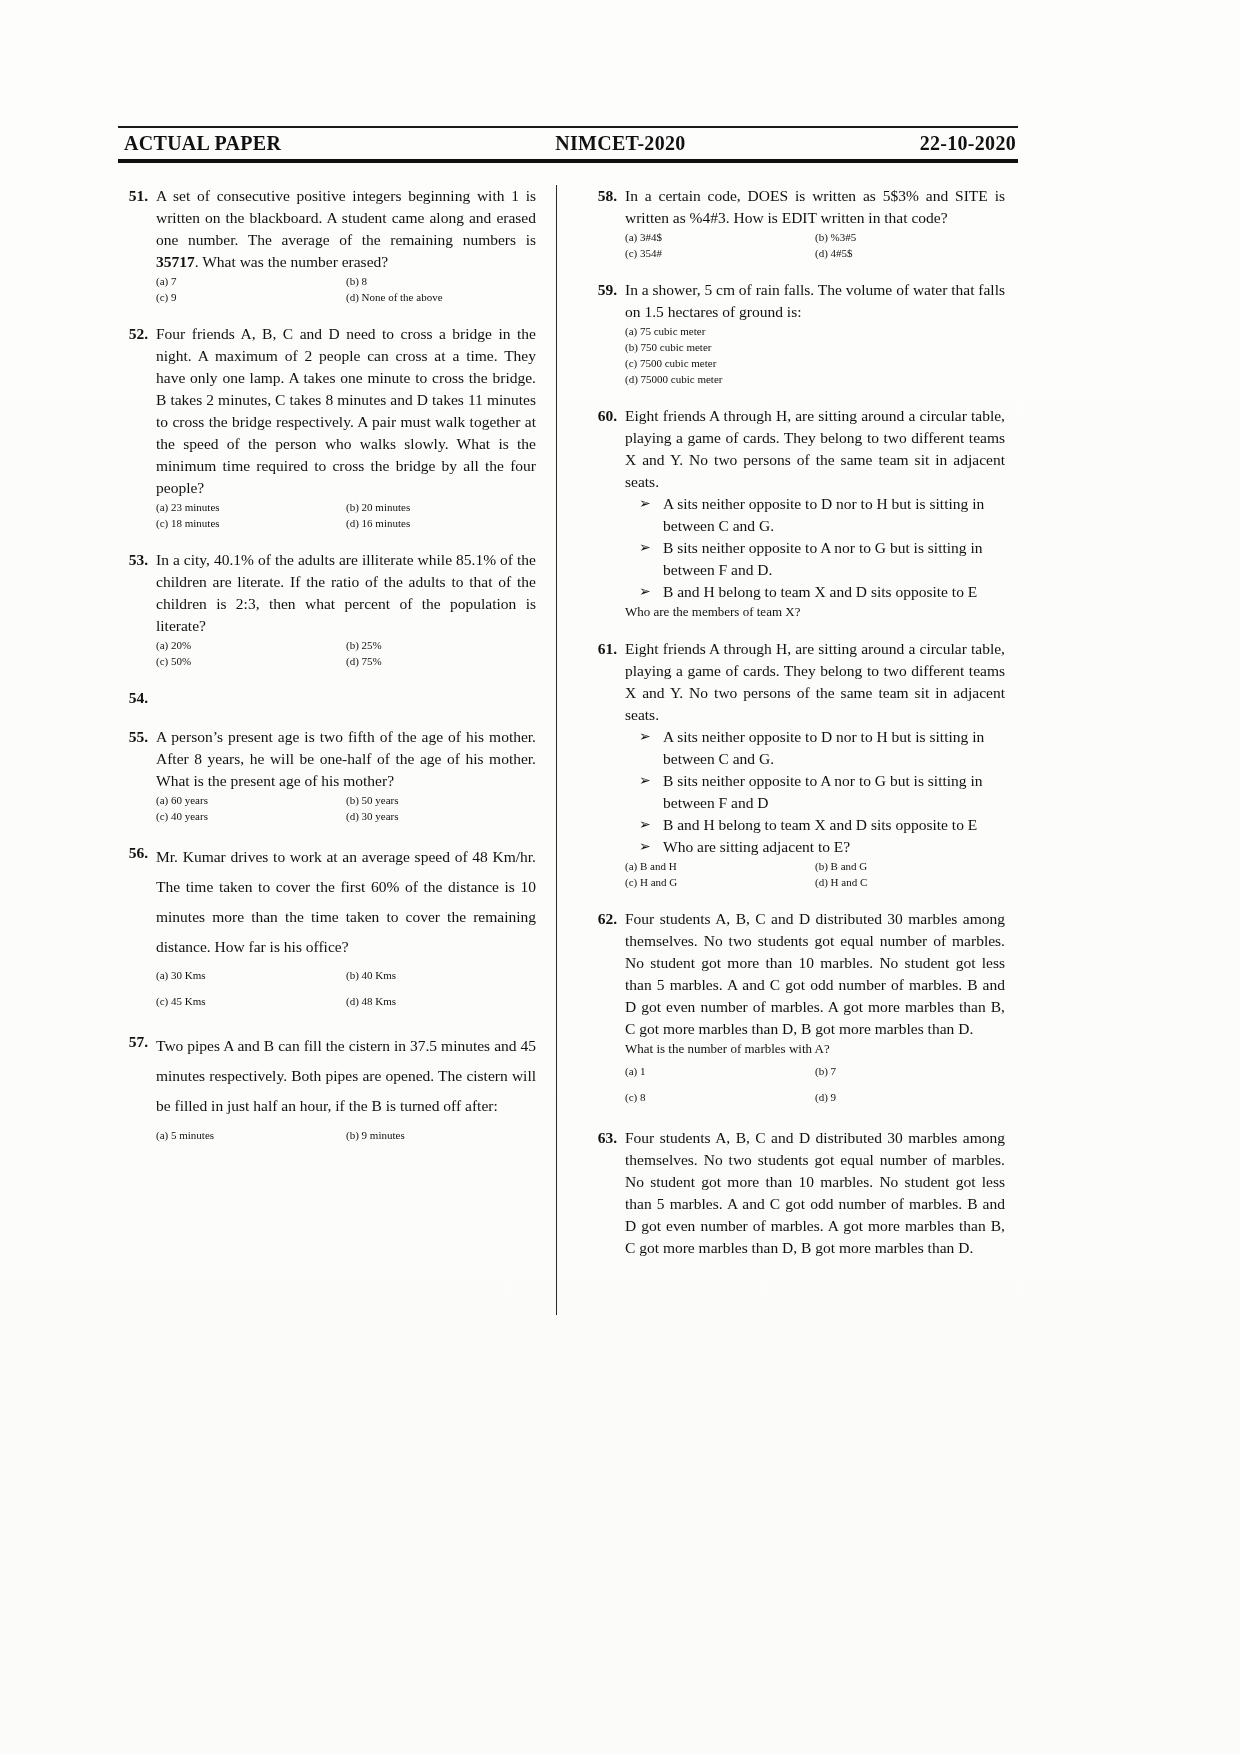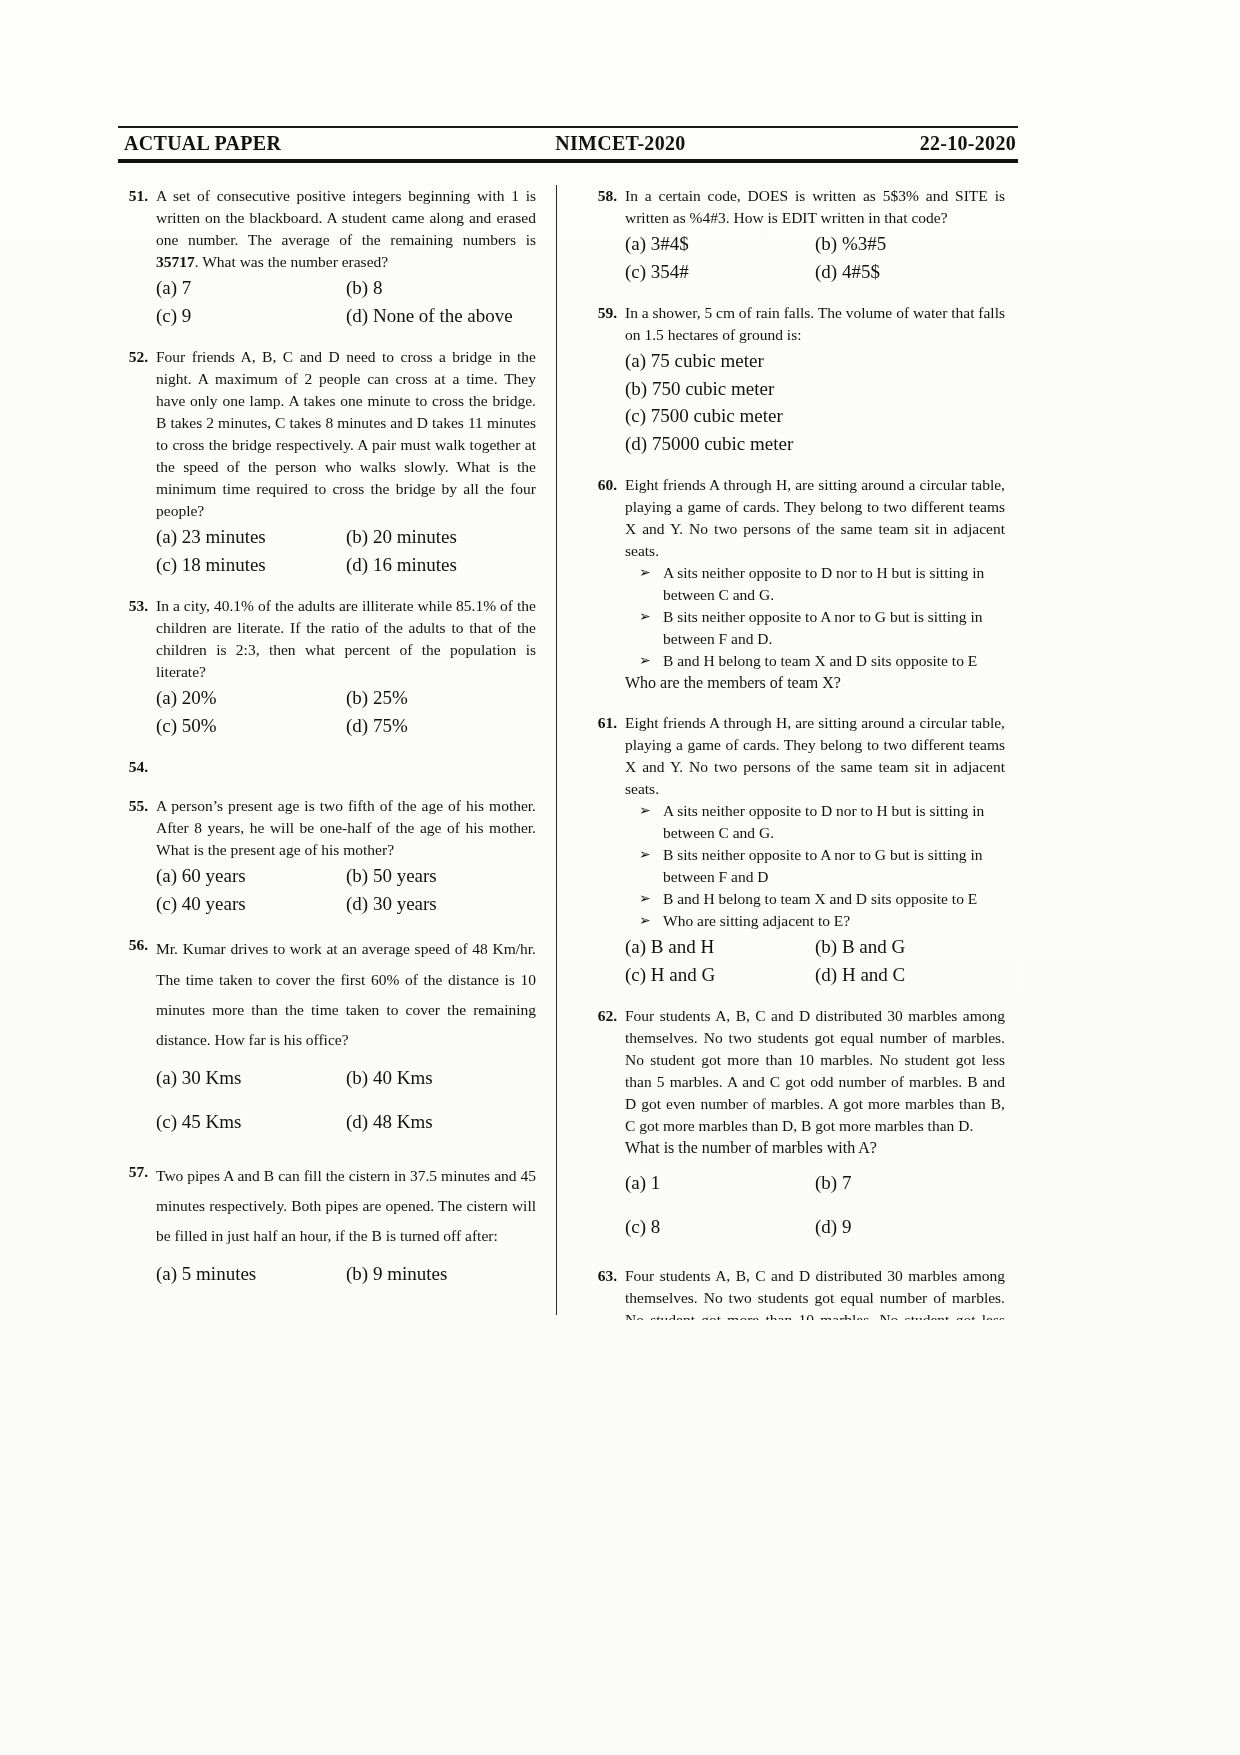--- a/index.html
+++ b/index.html
@@ -106,21 +106,21 @@
     font-size: 15.5px;
     line-height: 1.42;
     text-align: justify;
     text-justify: inter-word;
     margin: 0;
   }
   .q-text.loose { line-height: 1.95; }
   .q-text b { font-weight: bold; }
 
   .subq {
-    font-size: 16px;
+    font-size: 13px;
     line-height: 1.42;
     margin: 0;
   }
 
   
   .bullets { margin: 0; padding: 0; list-style: none; }
   .bullets li {
     display: flex;
     font-size: 15.5px;
     line-height: 1.42;
@@ -132,21 +132,21 @@
     line-height: 1.5;
   }
   .bullet-text { flex: 1 1 auto; }
 
   
   .opts {
     margin-top: 1px;
   }
   .opt-row {
     display: flex;
-    font-size: 19px;
+    font-size: 11px;
     line-height: 1.45;
   }
   .opt-row.spaced { line-height: 2.3; }
   .opt {
     flex: 0 0 50%;
   }
   .opt.full { flex: 0 0 100%; }
   .opts.stacked .opt-row { display: block; }
 
   

